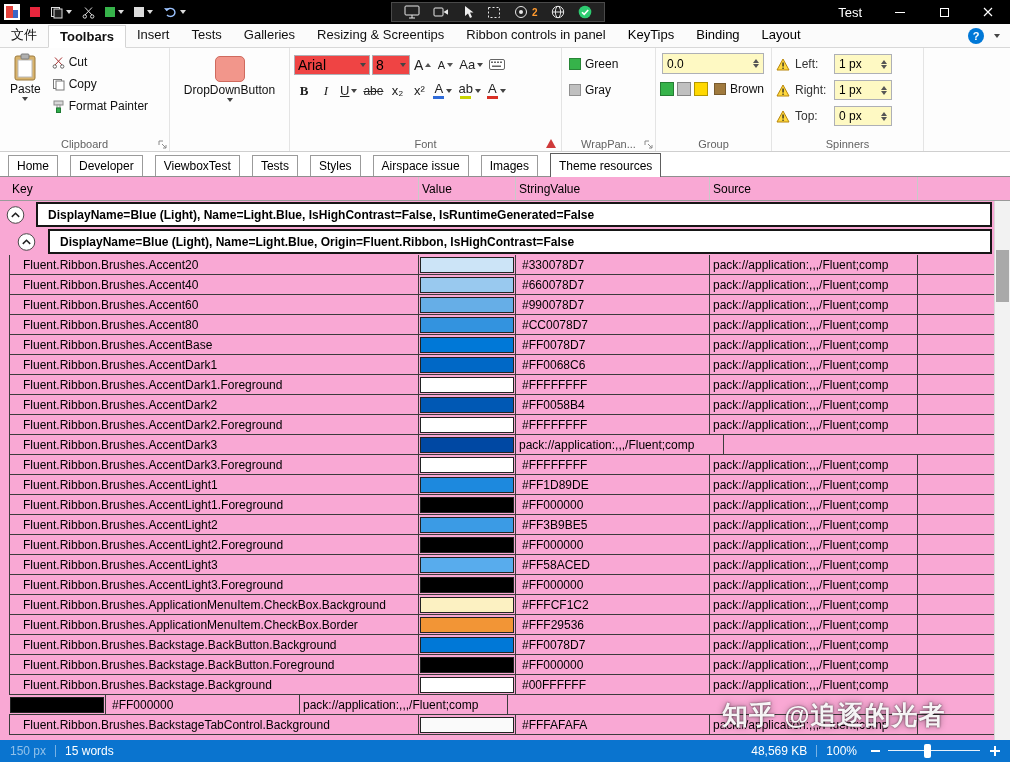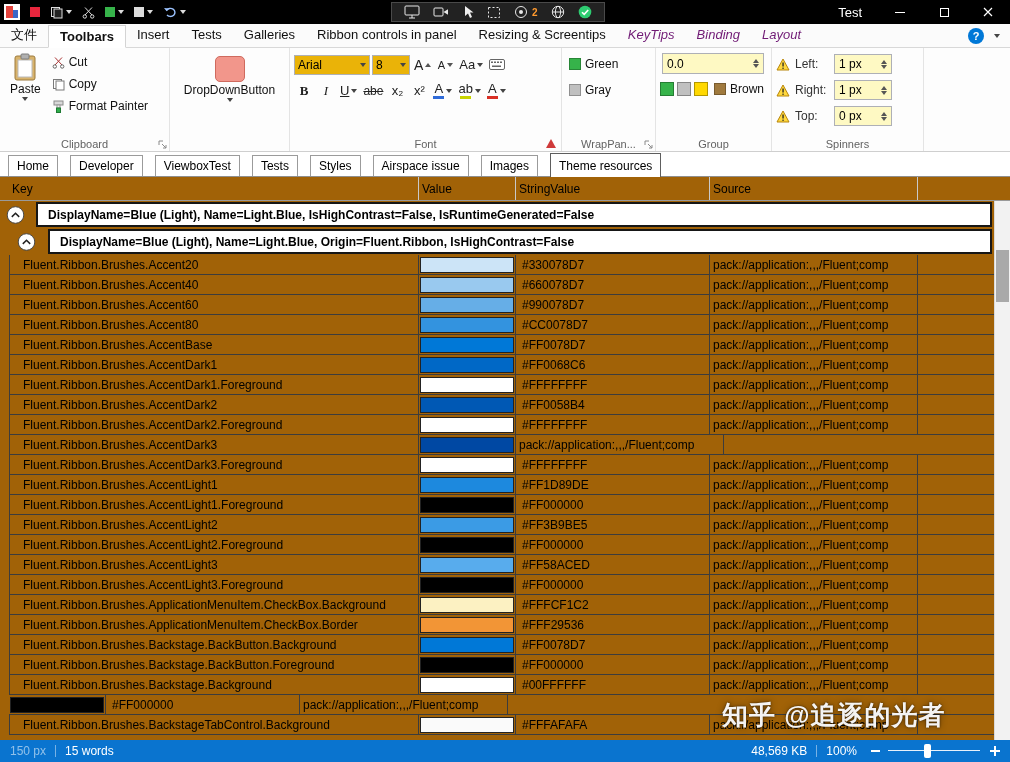--- a/index.html
+++ b/index.html
@@ -19,21 +19,21 @@
   .win-btns { display:flex; height:100%; }
   .wbtn { width:44px; display:flex; align-items:center; justify-content:center; }
   .glyph-min { width:10px; height:1px; background:#fff; display:block; }
   .glyph-max { width:9px; height:9px; border:1px solid #fff; display:block; }
 
   
   .tabrow { height:24px; display:flex; align-items:flex-end; background:#fbfbfb; border-bottom:1px solid #d8d8d8; }
   .rtab { padding:0 11px; font-size:13px; line-height:22px; height:23px; color:#101010; white-space:nowrap; }
   .rtab-list { display:flex; height:100%; align-items:flex-end; }
   .rtab.sel { font-weight:bold; background:#fff; border:1px solid #d4d4d4; border-bottom:1px solid #fff; margin-bottom:-1px; }
-  .rtab.accent { color:#701a75;font-style:italic; }
+  .rtab.accent { color:#000000; }
   .tab-right { margin-left:auto; display:flex; align-items:center; gap:10px; padding-right:10px; height:100%; }
   .help-circle { width:16px; height:16px; border-radius:50%; color:#fff; font-size:11px; font-weight:bold; display:flex; align-items:center; justify-content:center; }
   .chev-dn { width:0; height:0; border-left:3.5px solid transparent; border-right:3.5px solid transparent; border-top:4px solid #444; display:inline-block; }
   .chev-dn.lt { border-top-color:#ddd; }
   .tri-up { width:0; height:0; border-left:3px solid transparent; border-right:3px solid transparent; border-bottom:4px solid #555; display:inline-block; }
   .tri-dn { width:0; height:0; border-left:3px solid transparent; border-right:3px solid transparent; border-top:4px solid #555; display:inline-block; }
 
   
   .ribbon { height:104px; background:#fdfdfd; border-bottom:1px solid #cfcfcf; display:flex; }
   .rgroup { position:relative; border-right:1px solid #e4e4e4; padding:3px 4px 16px 4px; }
@@ -42,21 +42,21 @@
   .red-tri { width:0; height:0; border-left:5px solid transparent; border-right:5px solid transparent; border-bottom:9px solid #cf3a3a; right:5px; bottom:3px; }
   .g-clip { width:170px; } .g-ddb { width:120px; } .g-font { width:272px; }
   .g-wrap { width:94px; } .g-group { width:116px; } .g-spin { width:152px; }
   .g-fill { flex:1; border-right:none; }
   .clip-wrap { display:flex; }
   .bigbtn { display:flex; flex-direction:column; align-items:center; gap:1px; padding:2px 6px; font-size:12px; color:#111; }
   .clip-col { display:flex; flex-direction:column; margin-left:2px; }
   .smallbtn { display:flex; align-items:center; gap:4px; font-size:12px; color:#111; height:22px; padding:0 3px; white-space:nowrap; }
   .ddb-icon { width:30px; height:26px; background:#f2968b; border:1px solid #cf6a5e; border-radius:5px; margin-top:3px; display:block; }
   .font-row { display:flex; align-items:center; gap:2px; height:25px; margin-top:1px; }
-  .combo { display:flex; align-items:center; justify-content:space-between; border:1px solid #aeb0b6; background:#eab308; height:20px; font-size:12px; padding:0 3px; gap:4px; }
+  .combo { display:flex; align-items:center; justify-content:space-between; border:1px solid #aeb0b6; background:#ef4444; height:20px; font-size:14px; padding:0 3px; gap:4px; }
   .w78 { width:76px; } .w40 { width:38px; }
   .fbtn { display:flex; align-items:center; justify-content:center; min-width:20px; height:22px; font-size:13px; color:#222; gap:2px; padding:0 2px; }
   .fbtn.b { font-weight:bold; font-family:"Liberation Serif", serif; }
   .fbtn.i { font-style:italic; font-family:"Liberation Serif", serif; }
   .fbtn .strike { text-decoration:line-through; font-size:12px; }
   .growA { font-size:14px; } .shrinkA { font-size:11px; }
   .stack { display:flex; flex-direction:column; align-items:center; line-height:12px; }
   .bar { width:11px; height:3px; display:block; margin-top:1px; }
   .sq12 { width:12px; height:12px; border:1px solid rgba(0,0,0,.25); display:inline-block; }
   .spinbox { display:flex; align-items:center; border:1px solid #aeb0b6; background:#fef9c3; height:21px; font-size:12px; padding:0 4px; }
@@ -68,21 +68,21 @@
   .spin-row { display:flex; align-items:center; gap:5px; height:26px; }
   .spin-label { font-size:12px; color:#333; width:34px; }
   .spinbox.sm { width:58px; height:20px; }
 
   
   .doctabs { height:25px; display:flex; align-items:flex-end; padding-left:8px; border-bottom:1px solid #8f8f8f; background:#fff; }
   .dtab { border:1px solid #9b9b9b; border-bottom:none; height:21px; line-height:21px; padding:0 8px; font-size:12px; margin-right:12px; background:#fff; position:relative; white-space:nowrap; }
   .dtab.sel { height:24px; line-height:24px; margin-bottom:-1px; z-index:2; border-color:#5e5e5e; }
 
   
-  .grid { position:relative; height:563px; background:#a16207; overflow:hidden; }
+  .grid { position:relative; height:563px; background:#f9a8d4; overflow:hidden; }
   .ghead { display:flex; height:24px; padding-left:9px; border-bottom:1px solid #9a9a9a; font-size:12px; color:#000; }
   .hcell { display:flex; align-items:center; height:100%; padding-left:3px; border-right:1px solid #c9c9c9; overflow:hidden; }
   .hfill { flex:1; border-right:none; }
   .gbody { position:absolute; top:24px; left:0; right:16px; bottom:0; overflow:hidden; }
   .ghrow { position:relative; height:27px; }
   .gband { position:absolute; left:36px; right:2px; top:1px; bottom:1px; border:2px solid #161616; display:flex; align-items:center; background:#fff; }
   .ghrow.lvl2 .gband { left:48px; }
   .gcirc { position:absolute; left:6px; top:50%; transform:translateY(-50%); z-index:2; line-height:0; }
   .ghrow.lvl2 .gcirc { left:17px; }
   .gband span { font-weight:bold; font-size:12px; margin-left:10px; white-space:nowrap; overflow:hidden; }
@@ -206,22 +206,22 @@
     </div>
   </div>
 
   <div class="tabrow">
     <div class="rtab">文件</div>
     <div class="rtab-list">
         <div class="rtab sel">Toolbars</div>
         <div class="rtab">Insert</div>
         <div class="rtab">Tests</div>
         <div class="rtab">Galleries</div>
+        <div class="rtab">Resizing &amp; Screentips</div>
         <div class="rtab">Ribbon controls in panel</div>
-        <div class="rtab">Resizing &amp; Screentips</div>
         <div class="rtab accent">KeyTips</div>
         <div class="rtab accent">Binding</div>
         <div class="rtab accent">Layout</div>
       </div>
     <div class="tab-right">
       <span class="help-circle" style="background: rgb(0, 120, 215);">?</span>
       <i class="chev-dn"></i>
     </div>
   </div>
 

